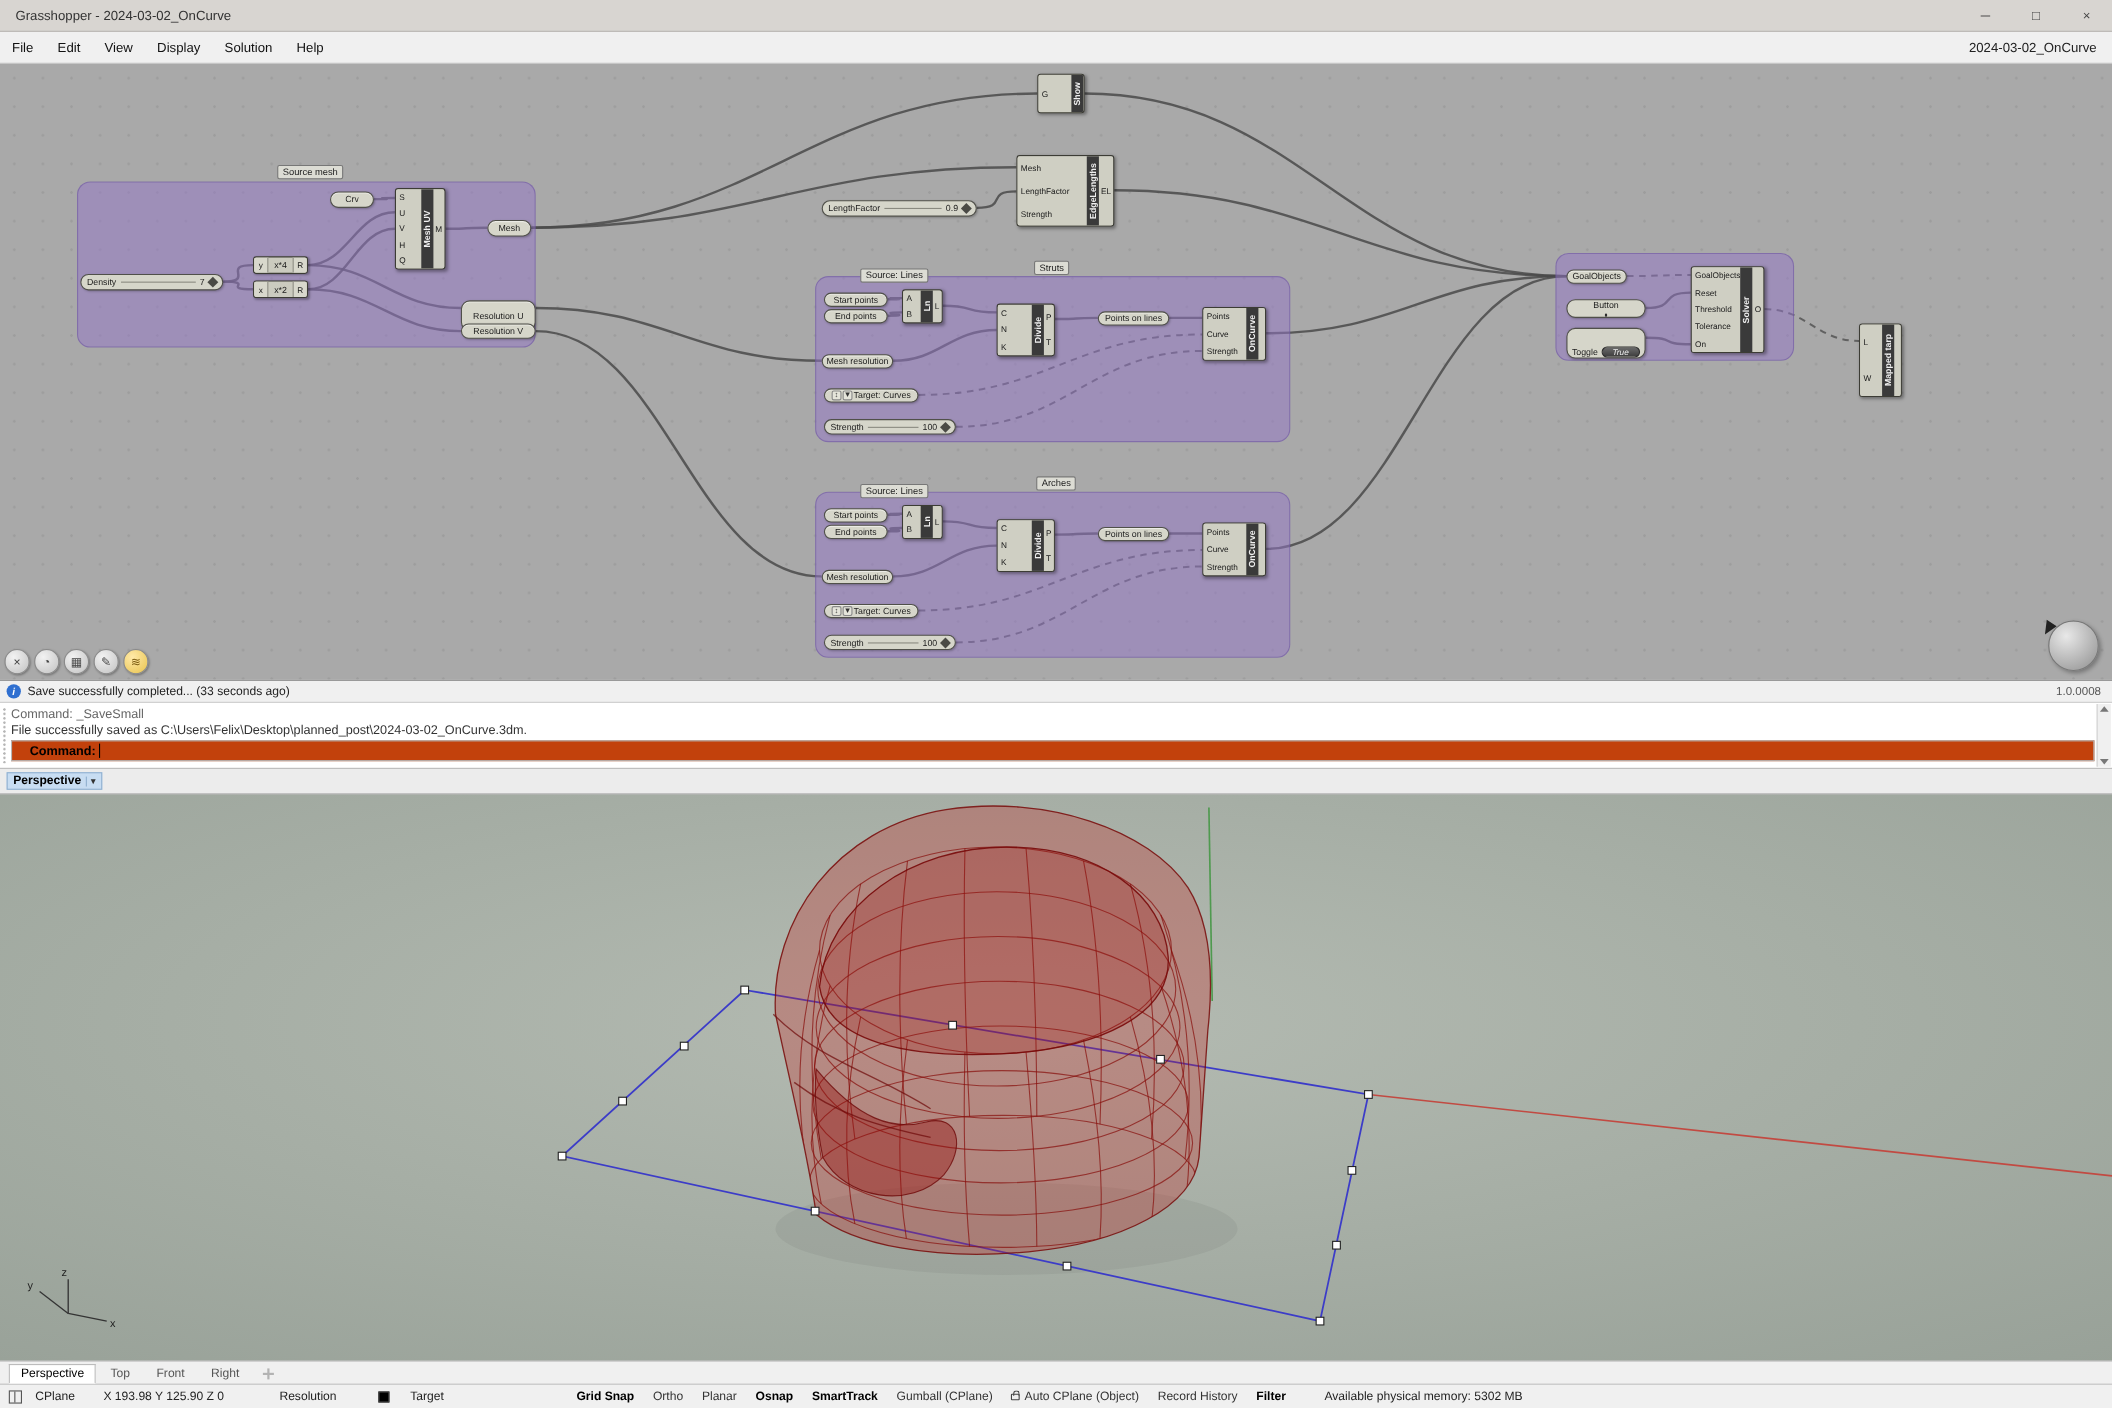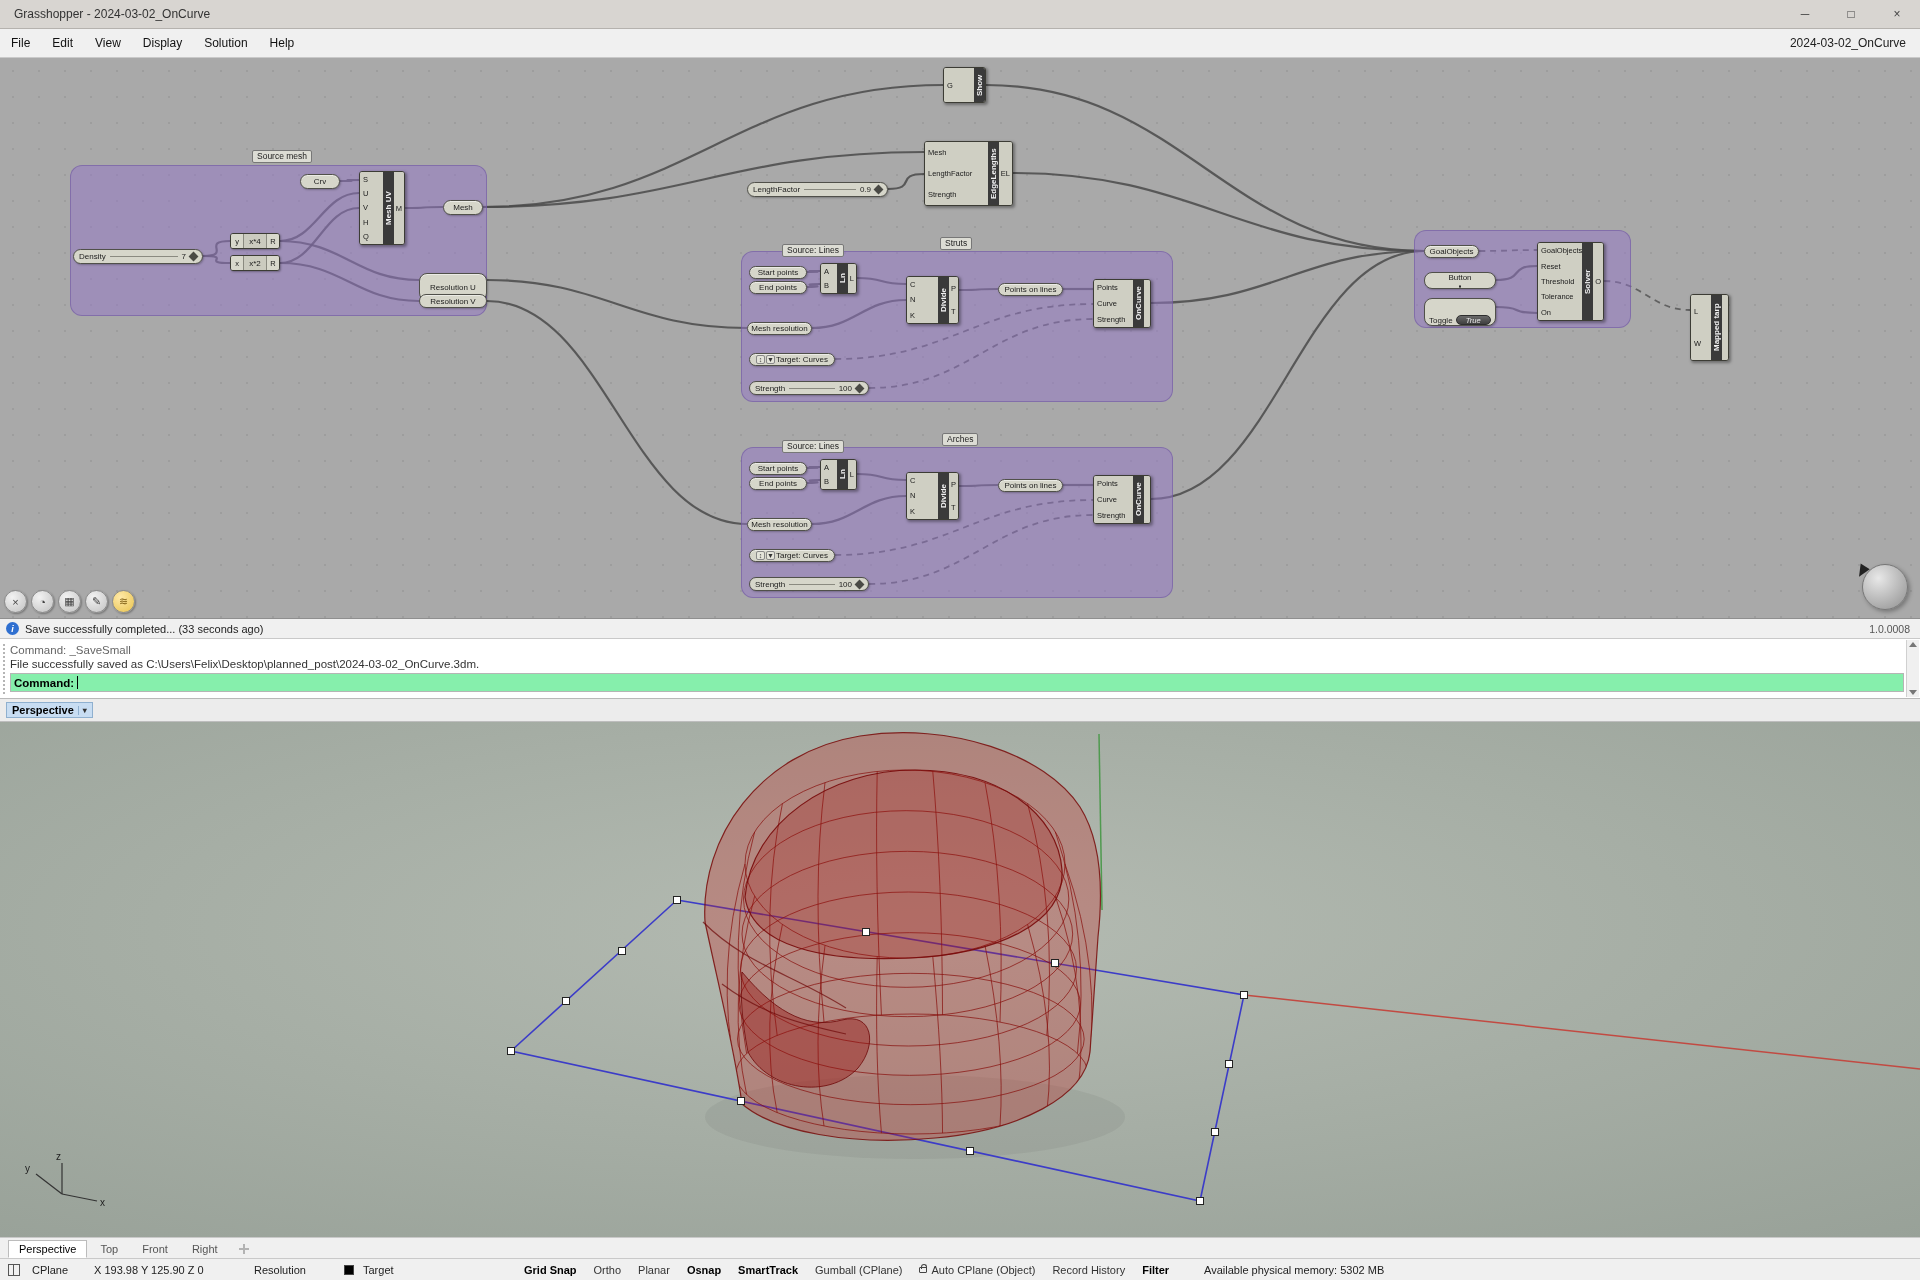--- a/index.html
+++ b/index.html
@@ -58,21 +58,21 @@
   .ghstatus{height:21px;background:#f0f0f0;border-top:1px solid #8f8f8f;border-bottom:1px solid #c9c9c9;display:flex;align-items:center;position:relative}
   .infoicon{width:13px;height:13px;border-radius:50%;background:#2f6fd0;color:#fff;font-size:9px;font-weight:bold;font-style:italic;display:flex;align-items:center;justify-content:center;margin:0 6px 0 6px}
   .ghmsg{font-size:11px;color:#222}
   .ghver{position:absolute;right:10px;font-size:10.5px;color:#555}
 
   
   .cmdarea{height:60px;background:#fff;position:relative;border-bottom:1px solid #b9b9b9;padding-left:10px}
   .cmd-grip{position:absolute;left:2px;top:4px;bottom:4px;width:4px;background-image:radial-gradient(#b5b5b5 1px,transparent 1.2px);background-size:4px 4px}
   .cmdline1{font-size:11.5px;color:#666;padding-top:5px}
   .cmdline2{font-size:11.5px;color:#333;padding-top:2px}
-  .cmdprompt{margin-top:3px;height:19px;border:1px solid #b5b5b5;background:#86efac;display:flex;align-items:center;padding-left:3px;margin-right:16px}
+  .cmdprompt{margin-top:3px;height:19px;border:1px solid #b5b5b5;background:#c2410c;display:flex;align-items:center;padding-left:16px;margin-right:16px}
   .cmdprompt b{font-size:11.5px;color:#000}
   .caret{width:1px;height:13px;background:#000;margin-left:3px}
   .cmd-scroll{position:absolute;right:1px;top:1px;bottom:1px;width:13px;background:#f0f0f0;border-left:1px solid #d0d0d0;display:flex;flex-direction:column;justify-content:space-between;align-items:center;padding:2px 0}
   .scr-up{width:0;height:0;border-left:4px solid transparent;border-right:4px solid transparent;border-bottom:5px solid #777}
   .scr-dn{width:0;height:0;border-left:4px solid transparent;border-right:4px solid transparent;border-top:5px solid #777}
 
   
   .vptitle{height:23px;background:#ececec;border-bottom:1px solid #bdbdbd;display:flex;align-items:center;padding-left:6px}
   .vplabel{background:#c8ddf2;border:1px solid #8fb0cf;font-size:11px;font-weight:bold;color:#000;padding:1px 5px;display:flex;align-items:center;gap:4px}
   .vplabel .car{font-size:8px;color:#333;border-left:1px solid #8fb0cf;padding-left:4px}
@@ -100,21 +100,21 @@
   .vtab-add::before{left:6px;top:2px;width:2px;height:10px}
   .vtab-add::after{left:2px;top:6px;width:10px;height:2px}
 
   
   .statusbar{height:22px;background:#f0f0f0;border-top:1px solid #c9c9c9;display:flex;align-items:center;font-size:11px;color:#222}
   .sb-pane{width:12px;height:12px;border:1px solid #555;margin:0 12px 0 8px;position:relative}
   .sb-pane::before{content:'';position:absolute;left:4px;top:0;width:1px;height:100%;background:#555}
   .sb-cplane{width:62px}
   .sb-coords{width:160px}
   .sb-units{width:90px}
-  .sb-layer{width:100px;display:flex;align-items:center;gap:9px}
+  .sb-layer{width:100px;display:flex;align-items:center;gap:19px}
   .sb-swatch{width:10px;height:10px;background:#000;border:1px solid #444;flex:none}
   #sb-toggles{display:flex;align-items:center;margin-left:80px}
   .sbtoggle{margin-right:17px;color:#333;display:flex;align-items:center;white-space:nowrap}
   .sbtoggle.on{font-weight:bold;color:#000}
   .lockicon{width:8px;height:6px;border:1px solid #444;border-radius:1px;position:relative;display:inline-block;margin-right:4px}
   .lockicon::before{content:'';position:absolute;top:-4px;left:1px;width:4px;height:4px;border:1px solid #444;border-bottom:none;border-radius:3px 3px 0 0}
   .sb-mem{margin-left:18px;white-space:nowrap}
 </style>
 </head>
 <body>

